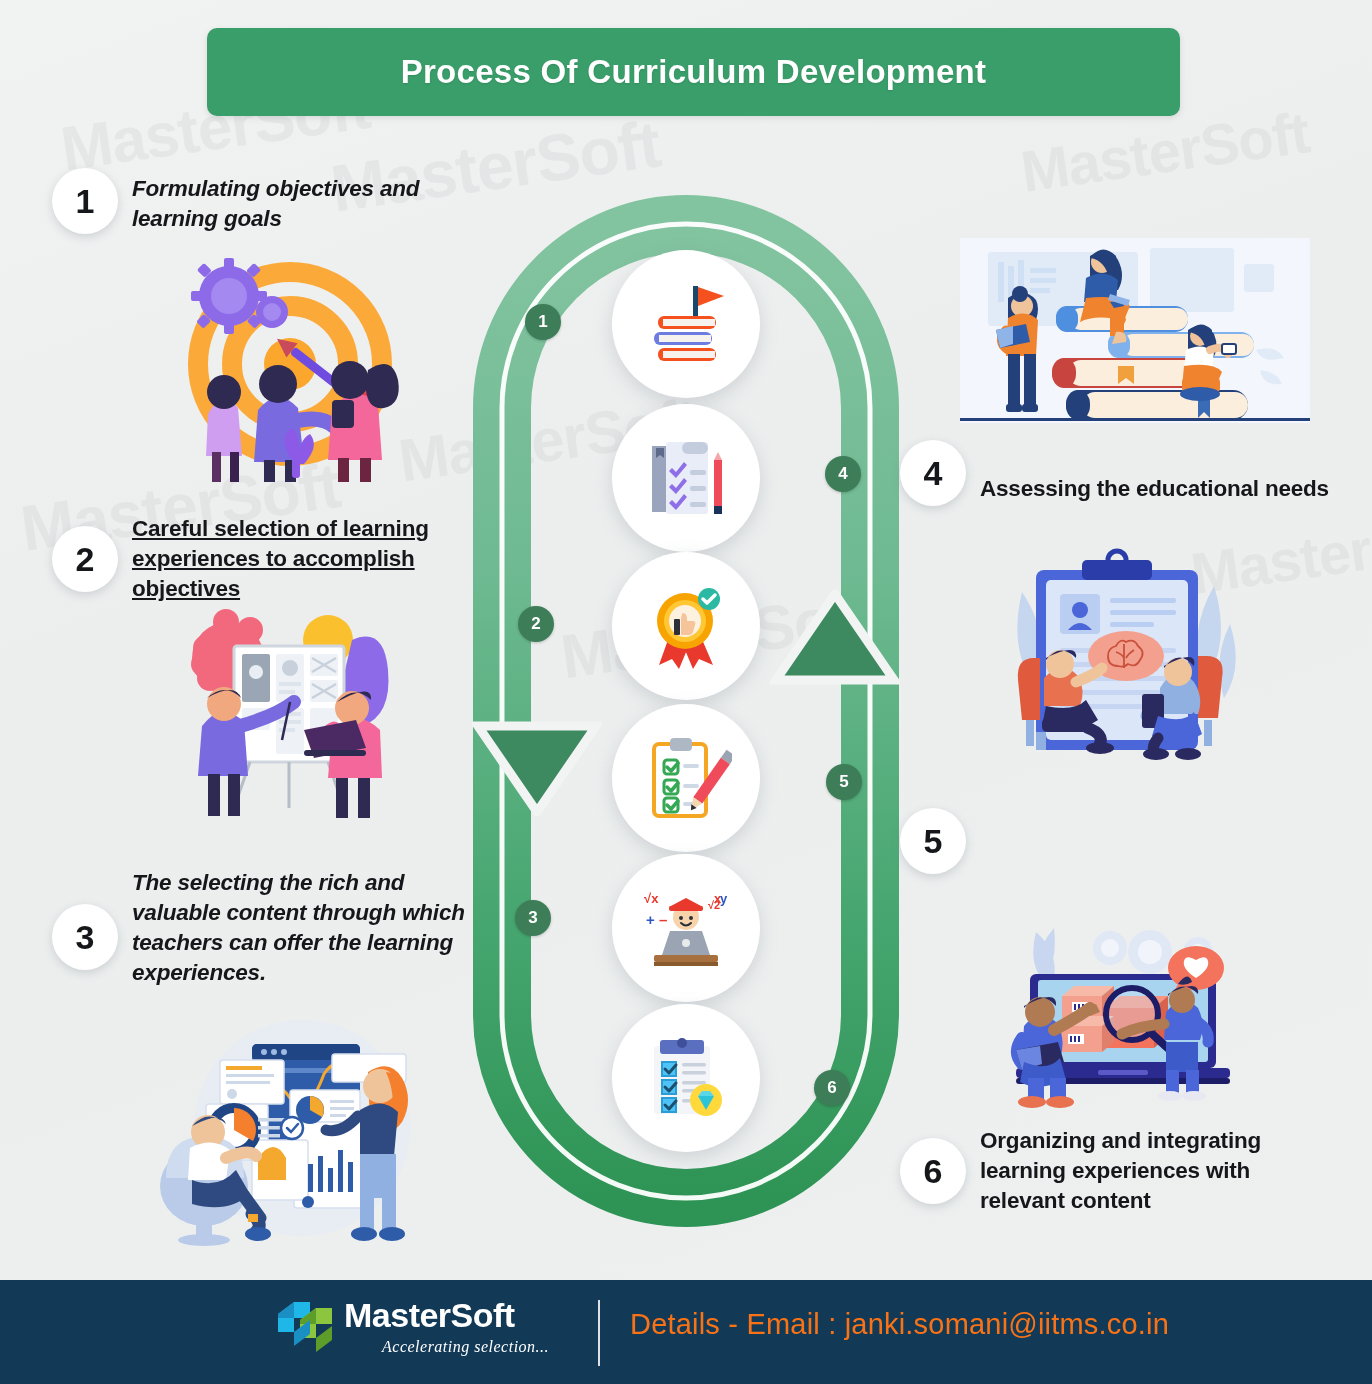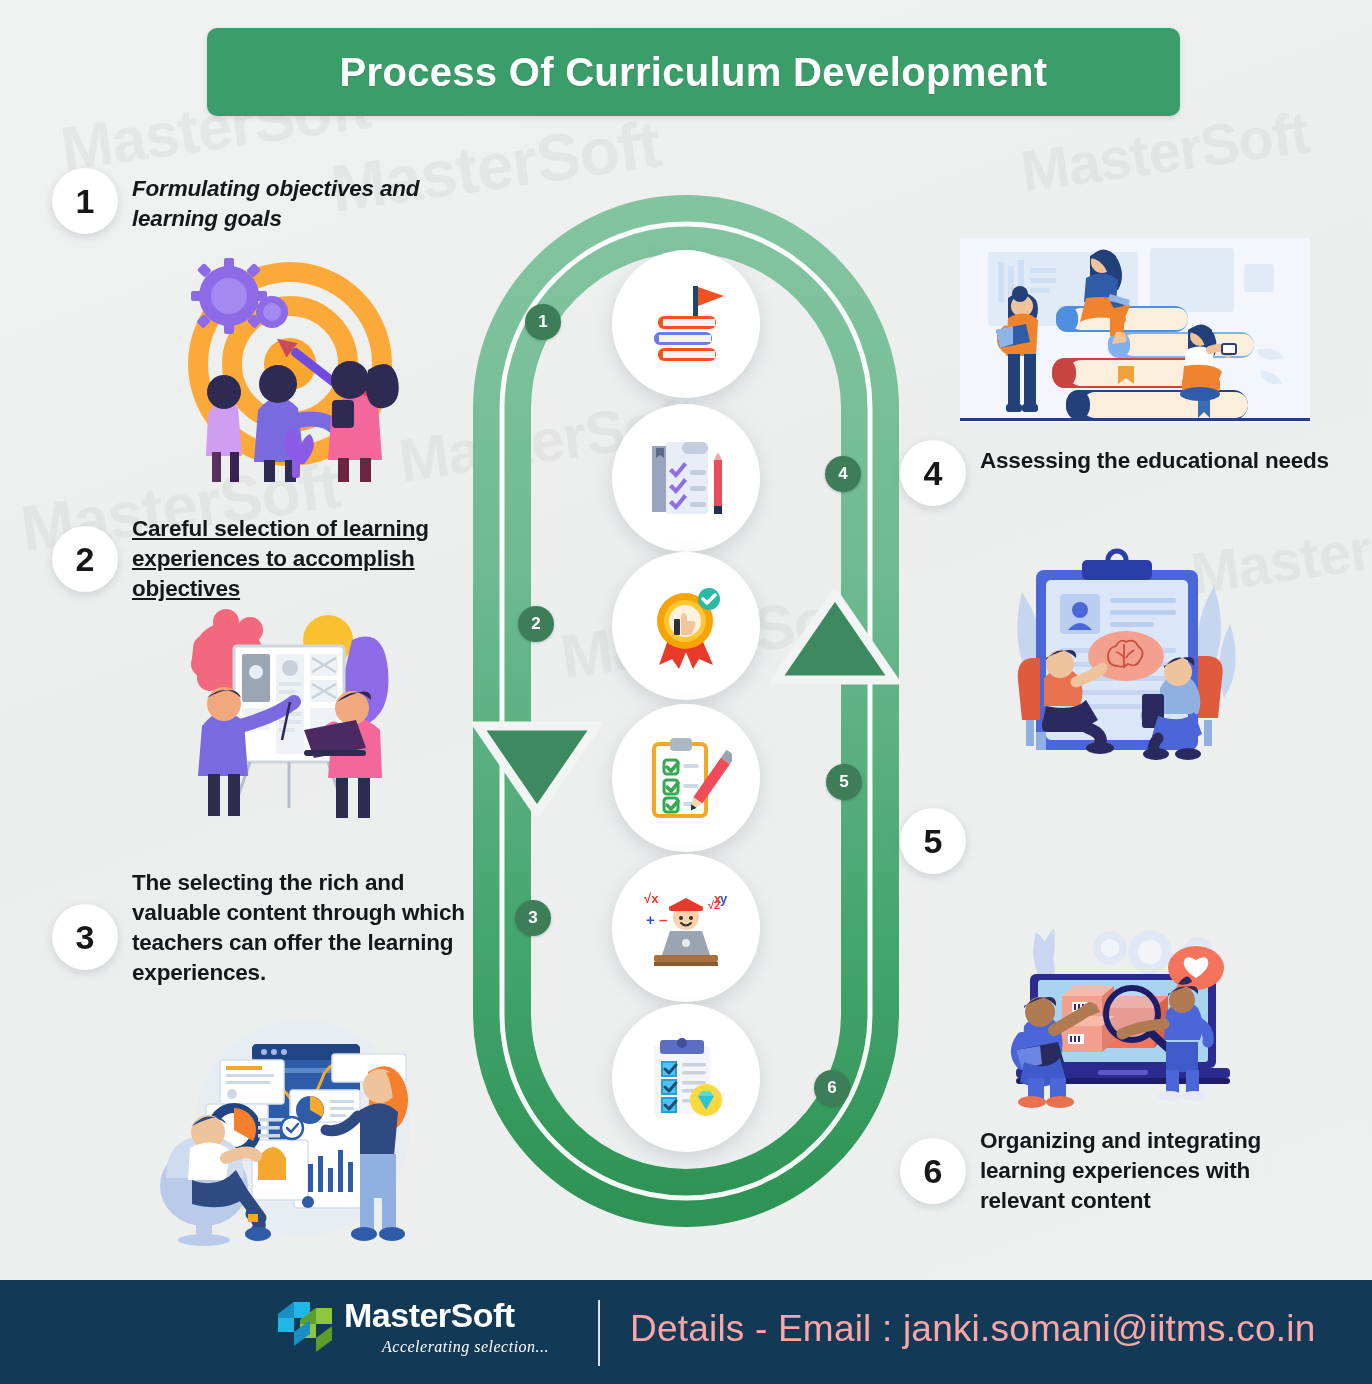--- a/index.html
+++ b/index.html
@@ -33,21 +33,21 @@
     position: absolute;
     left: 207px; top: 28px;
     width: 973px; height: 88px;
     background: #3a9e6a;
     border-radius: 10px;
     display: flex; align-items: center; justify-content: center;
     box-shadow: 0 2px 6px rgba(0,0,0,0.10);
   }
   .title-bar .t {
     color: #ffffff;
-    font-size: 40px;
+    font-size: 33px;
     font-weight: bold;
     letter-spacing: 0.3px;
     text-shadow: 0 1px 2px rgba(0,0,0,0.12);
   }
 
   
   .step { position: absolute; display: flex; align-items: flex-start; gap: 14px; }
   .step .badge {
     flex: 0 0 auto;
     width: 66px; height: 66px;
@@ -117,21 +117,21 @@
     color: #ffffff; font-size: 16px; font-style: italic;
     font-family: "Liberation Serif", serif;
     margin-top: 6px; margin-left: 38px; letter-spacing: 0.5px;
   }
   .footer .divider {
     position: absolute; left: 598px; top: 20px;
     width: 2px; height: 66px; background: #ffffff; opacity: 0.85;
   }
   .footer .details {
     position: absolute; left: 630px; top: 28px;
-    color: #fca5a5; font-size: 37px; letter-spacing: 0.2px;
+    color: #f97316; font-size: 29px; letter-spacing: 0.2px;
   }
 </style>
 </head>
 <body>
 
 <div class="page">
 
   <div class="wm italic" style="left:60px;top:92px;font-size:62px;">MasterSoft</div>
   <div class="wm italic" style="left:330px;top:128px;font-size:66px;">MasterSoft</div>
   <div class="wm italic" style="left:1020px;top:118px;font-size:58px;">MasterSoft</div>
@@ -318,26 +318,26 @@
     <div class="txt" style="max-width:350px;font-style:italic;">Formulating objectives and learning goals</div>
   </div>
 
   <div class="step mid" style="left:52px;top:508px;width:470px;">
     <div class="badge">2</div>
     <div class="txt" style="max-width:356px;text-decoration:underline;">Careful selection of learning experiences to accomplish objectives</div>
   </div>
 
   <div class="step mid" style="left:52px;top:862px;width:470px;">
     <div class="badge" style="margin-top:42px;">3</div>
-    <div class="txt" style="max-width:336px;">The selecting the rich and valuable content through which teachers can offer the learning experiences.</div>
+    <div class="txt" style="max-width:336px;font-style:italic;">The selecting the rich and valuable content through which teachers can offer the learning experiences.</div>
   </div>
 
   <div class="step" style="left:900px;top:440px;width:440px;">
     <div class="badge">4</div>
-    <div class="txt" style="max-width:350px;">Assessing the educational needs</div>
+    <div class="txt" style="max-width:350px;margin-top:28px;">Assessing the educational needs</div>
   </div>
 
   <div class="step mid" style="left:900px;top:790px;width:430px;">
     <div class="badge">5</div>
   </div>
 
   <div class="step mid" style="left:900px;top:1120px;width:450px;">
     <div class="badge">6</div>
     <div class="txt" style="max-width:345px;">Organizing and integrating learning experiences with relevant content</div>
   </div>

